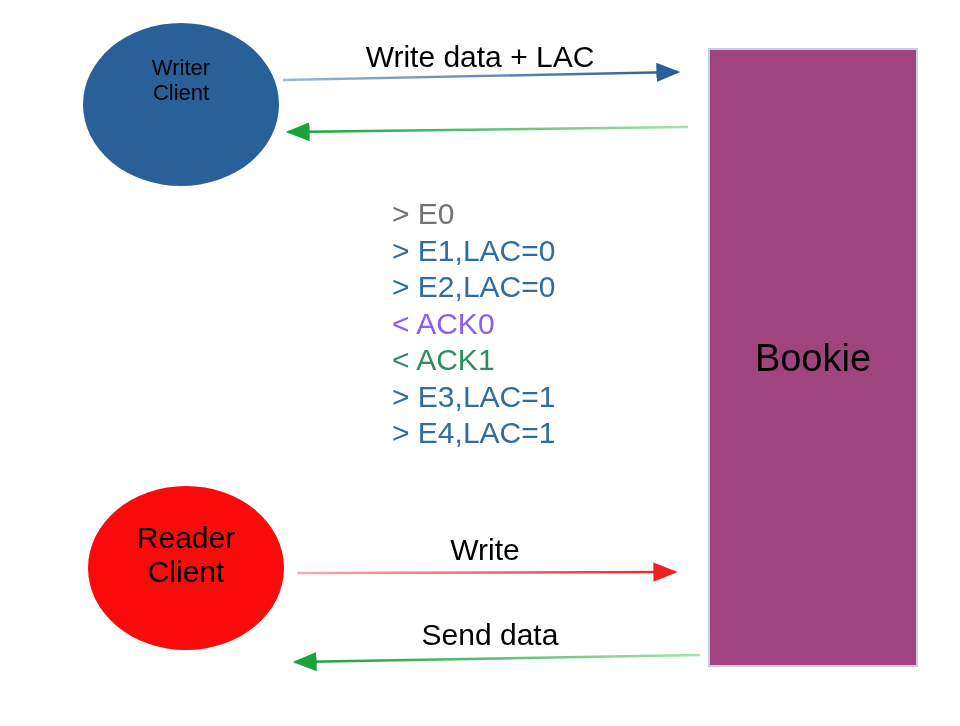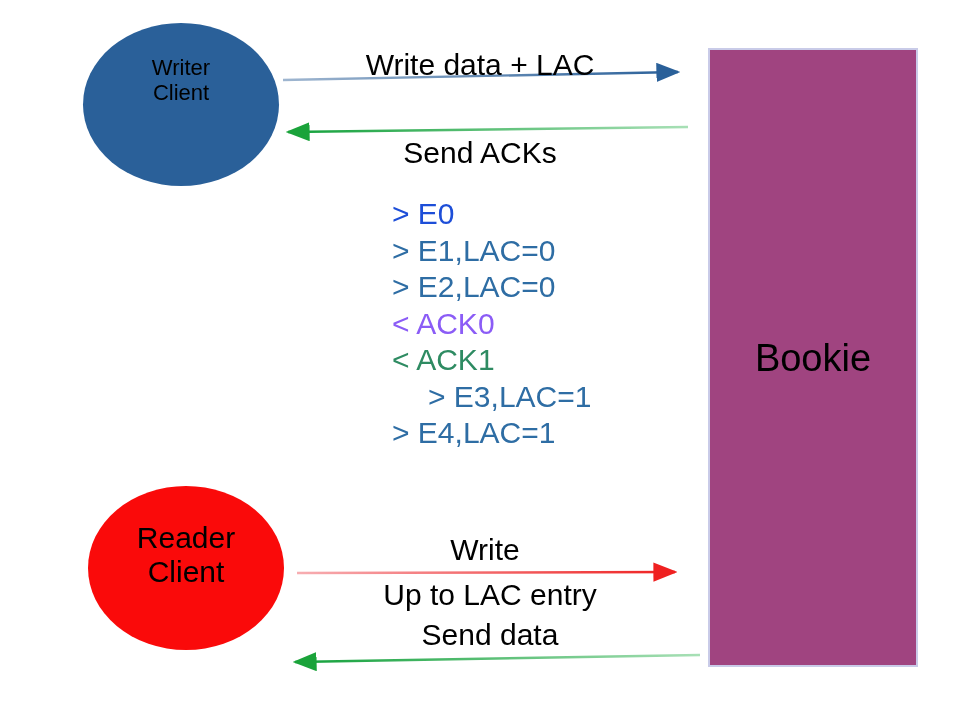--- a/index.html
+++ b/index.html
@@ -83,21 +83,21 @@
   
   .edge-label {
     position: absolute;
     text-align: center;
     color: #000000;
     font-size: 30px;
     line-height: 1.14;
     white-space: pre-line;
     pointer-events: none;
   }
-  #label-write-data  { left: 300px; top: 48px;  width: 360px; }
+  #label-write-data  { left: 300px; top: 40px;  width: 360px; }
   #label-send-acks   { left: 350px; top: 136px; width: 260px; }
   #label-read        { left: 360px; top: 533px; width: 250px; }
   #label-up-to-lac   { left: 320px; top: 578px; width: 340px; }
   #label-send-data   { left: 340px; top: 618px; width: 300px; }
   #label-and-lac     { left: 350px; top: 667px; width: 280px; }
   
   #trace-block {
     position: absolute;
     left: 392px;
     top: 196px;
@@ -165,32 +165,30 @@
   <div id="writer-circle"></div>
   <div id="writer-label" class="node-label">Writer
 Client</div>
 
   <div id="reader-circle"></div>
   <div id="reader-label" class="node-label">Reader
 Client</div>
 
   <div id="label-write-data" class="edge-label">Write data + LAC</div>
 
-  <div id="label-send-acks" class="edge-label">Send ACKs</div>
 
   <div id="label-read" class="edge-label">Write</div>
 
-  <div id="label-up-to-lac" class="edge-label">Up to LAC entry</div>
 
   <div id="label-send-data" class="edge-label">Send data</div>
 
 
   <div id="trace-block">
-      <div class="trace-line trace-write" style="color: #1d4ed8;">&gt; E0</div>
+      <div class="trace-line trace-write" style="color: #737373;">&gt; E0</div>
       <div class="trace-line trace-write" style="color: rgb(46, 109, 164);">&gt; E1,LAC=0</div>
       <div class="trace-line trace-write" style="color: rgb(46, 109, 164);">&gt; E2,LAC=0</div>
       <div class="trace-line trace-ack" style="color: #8b5cf6;">&lt; ACK0</div>
       <div class="trace-line trace-ack" style="color: rgb(46, 139, 98);">&lt; ACK1</div>
-      <div class="trace-line trace-write" style="color: rgb(46, 109, 164); margin-left: 36px;">&gt; E3,LAC=1</div>
+      <div class="trace-line trace-write" style="color: rgb(46, 109, 164);">&gt; E3,LAC=1</div>
       <div class="trace-line trace-write" style="color: rgb(46, 109, 164);">&gt; E4,LAC=1</div>
     </div>
 
 </div>
 
 </body></html>

